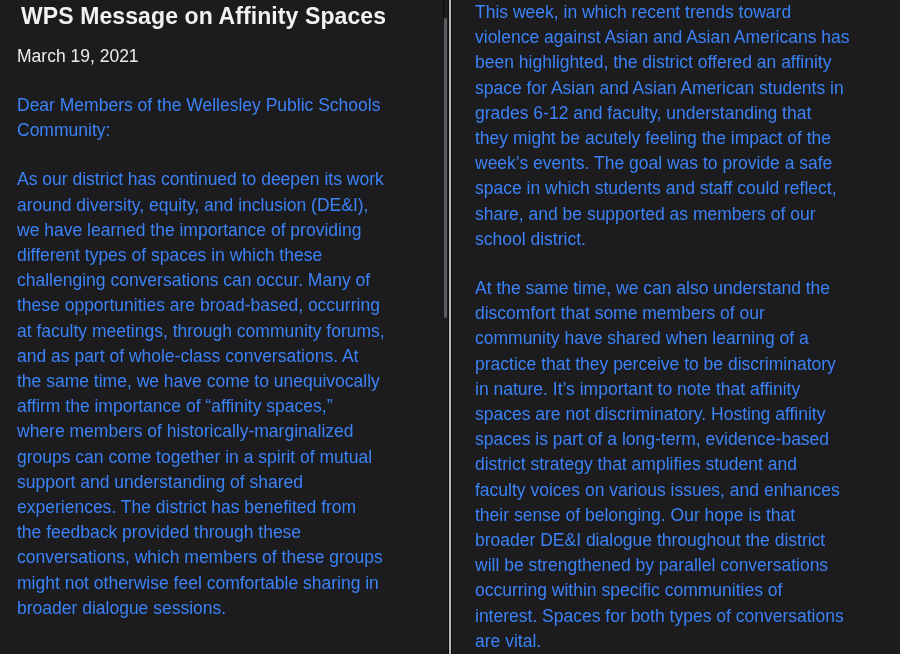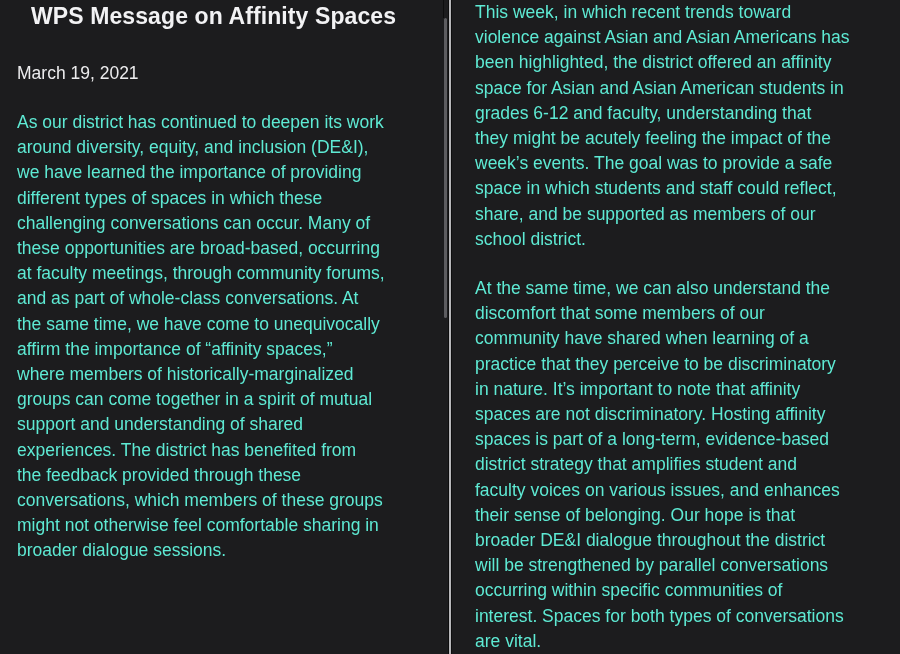--- a/index.html
+++ b/index.html
@@ -72,35 +72,35 @@
     .content-right {
       position: absolute;
       left: 23px;
       top: 0;
       width: 420px;
     }
     .title {
       font-weight: bold;
       font-size: 23px;
       line-height: 29px;
-      margin: 2px 0 0 14px;
+      margin: 2px 0 0 4px;
       color: #f2f2f4;
       letter-spacing: 0.1px;
     }
     .date {
       font-size: 17.5px;
       line-height: 25px;
-      margin: 30px 0 0 0;
+      margin: 13px 0 0 0;
       color: #ececee;
     }
     p.body {
       font-size: 17.5px;
       line-height: 25.2px;
       margin: 0;
-      color: #5eead4;
+      color: #3b82f6;
       white-space: pre-line;
     }
     .salutation {
       margin-top: 24px !important;
     }
     .para1 {
       margin-top: 24px !important;
     }
     .rp1 {
       margin-top: 0 !important;
@@ -111,20 +111,22 @@
   </style>
 </head>
 <body>
 
 <div class="panel panel-left">
   <div class="content-left">
     <h1 class="title">
       <span>WPS Message on Affinity Spaces</span><br>
     </h1>
     <div class="date">March 19, 2021</div>
+    <p class="body salutation">Dear Members of the Wellesley Public Schools
+Community:</p>
     <p class="body para1">As our district has continued to deepen its work
 around diversity, equity, and inclusion (DE&amp;I),
 we have learned the importance of providing
 different types of spaces in which these
 challenging conversations can occur.  Many of
 these opportunities are broad-based, occurring
 at faculty meetings, through community forums,
 and as part of whole-class conversations.  At
 the same time, we have come to unequivocally
 affirm the importance of “affinity spaces,”

